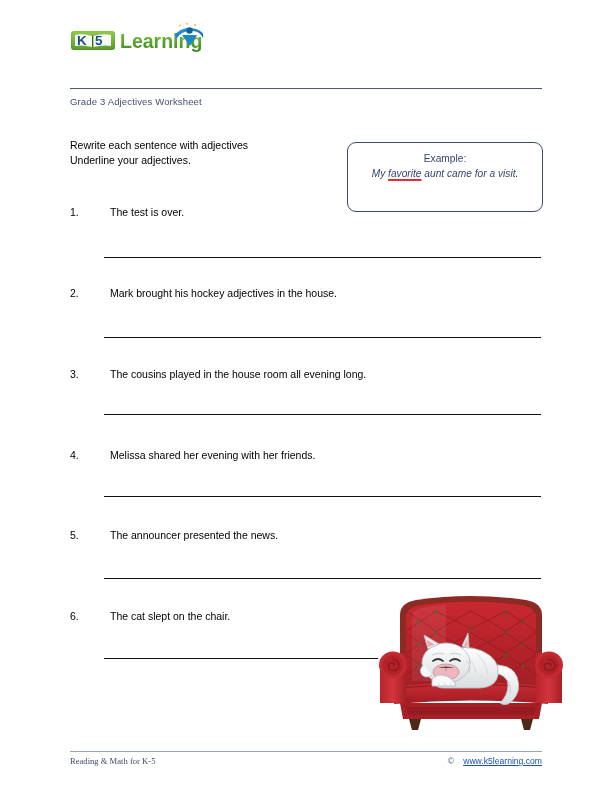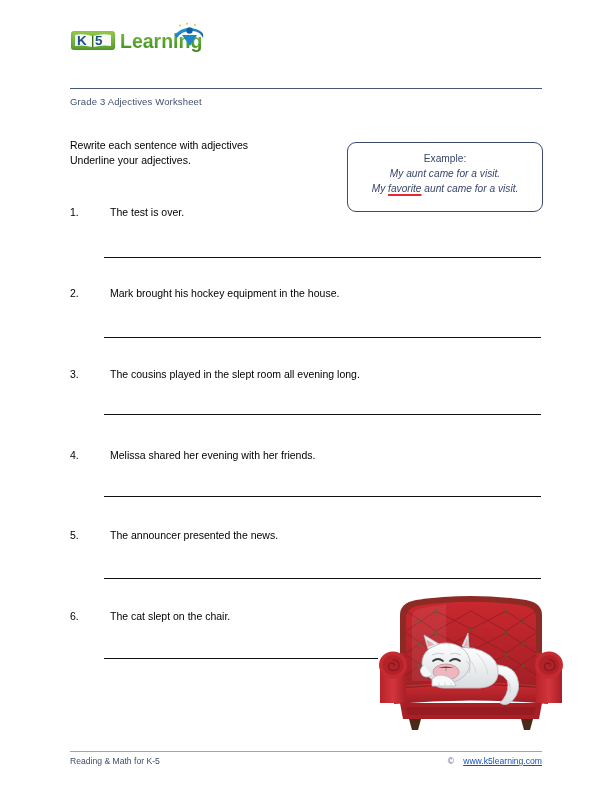--- a/index.html
+++ b/index.html
@@ -122,20 +122,21 @@
     width: 472px;
     height: 1px;
     background: #9aa4ba;
   }
   .footer-left {
     position: absolute;
     left: 70px;
     top: 756px;
     font-size: 8.6px;
     color: #3f4c6b;
+    font-family: Liberation Serif, serif;
   }
   .footer-right {
     position: absolute;
     right: 70px;
     top: 756px;
     font-size: 8.6px;
     color: #3f4c6b;
     white-space: nowrap;
     margin-left: 39px;
   }
@@ -201,39 +202,38 @@
   <div class="rule-top"></div>
   <div class="subtitle">Grade 3 Adjectives  Worksheet</div>
 
   <div class="instructions">
     <div>Rewrite each sentence with  adjectives</div>
     <div>Underline your adjectives.</div>
   </div>
 
   <div class="example-box">
     <span class="example-label">Example:</span>
-    <span class="example-line">My aunt came for a visit.</span>
     <span class="example-line"><span>My </span><span class="u-red">favorite</span><span> aunt came for a visit.</span></span>
   </div>
 
   <div class="q" style="left:70px; top:206px;">
     <span class="num">1.</span>
     <span class="txt">The test is over.</span>
   </div>
   <div class="answer-line" style="left:104px; top:257px; width:437px;"></div>
 
   <div class="q" style="left:70px; top:287px;">
     <span class="num">2.</span>
-    <span class="txt">Mark brought his hockey equipment in the house.</span>
+    <span class="txt">Mark brought his hockey adjectives in the house.</span>
   </div>
   <div class="answer-line" style="left:104px; top:337px; width:437px;"></div>
 
   <div class="q" style="left:70px; top:368px;">
     <span class="num">3.</span>
-    <span class="txt">The cousins played in the slept room all evening long.</span>
+    <span class="txt">The cousins played in the house room all evening long.</span>
   </div>
   <div class="answer-line" style="left:104px; top:414px; width:437px;"></div>
 
   <div class="q" style="left:70px; top:449px;">
     <span class="num">4.</span>
     <span class="txt">Melissa shared her evening with her friends.</span>
   </div>
   <div class="answer-line" style="left:104px; top:496px; width:437px;"></div>
 
   <div class="q" style="left:70px; top:529px;">

